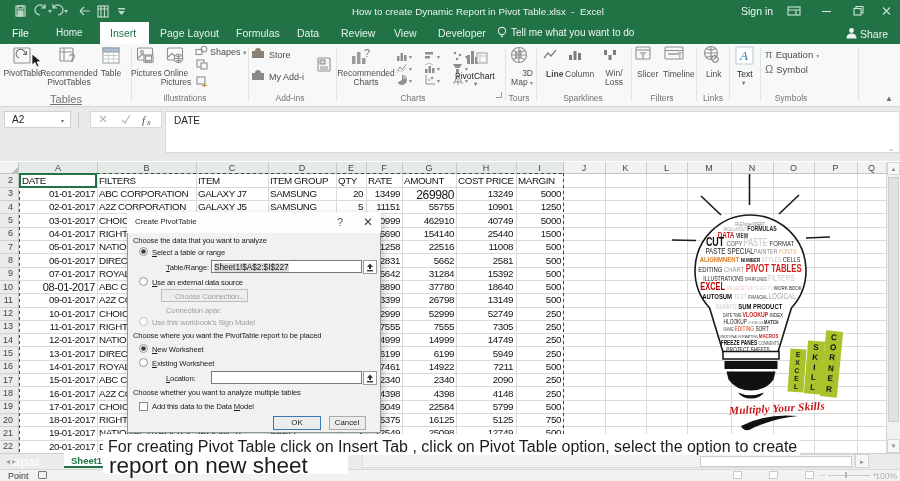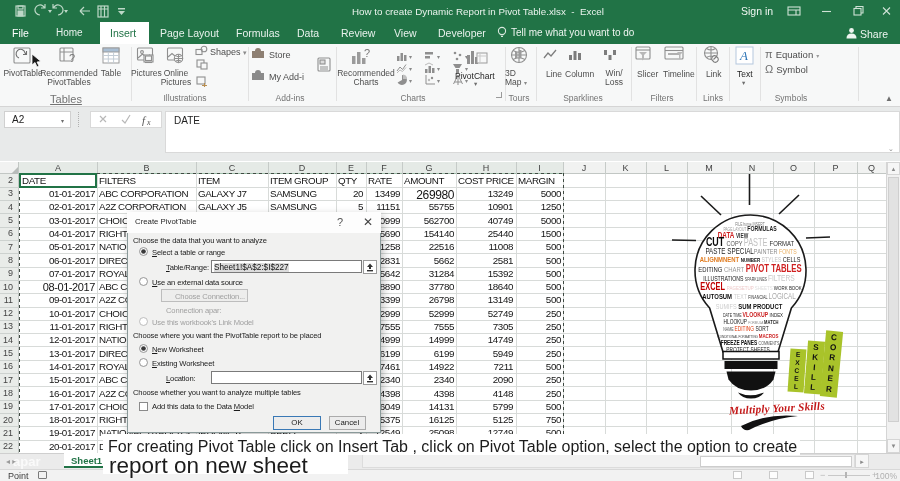--- a/index.html
+++ b/index.html
@@ -247,25 +247,25 @@
 <div class="ab" style="left:474px;top:80px;font-size:6.5px;color:#6e6e6e;">▾</div>
 <div class="ab" style="left:496px;top:92px;width:6px;height:6px;border-right:1px solid #9a9a9a;border-bottom:1px solid #9a9a9a;"></div>
 <svg class="ab" style="left:508px;top:46px;" width="22" height="20" viewBox="0 0 22 20">
     <g style="stroke:#8f8f8f;stroke-width:1.1;fill:none;">
       <circle cx="11" cy="9" r="7.5"></circle>
       <path d="M3.5 9 h15 M11 1.5 v15 M5 4.5 q6 3.5 12 0 M5 13.5 q6 -3.5 12 0"></path>
       <rect x="7" y="6" width="2.5" height="6" fill="#9b9b9b" stroke="none"></rect>
       <rect x="11" y="4" width="2.5" height="8" fill="#9b9b9b" stroke="none"></rect>
     </g>
   </svg>
-<div class="ab nw" style="left:505px;top:69px;width:28px;font-size:8.5px;color:#4e4e4e;text-align:left;line-height:9px;">3D<br>Map <span style="font-size:6px;color:#8a8a8a;">▾</span></div>
+<div class="ab nw" style="left:505px;top:69px;width:28px;font-size:8.5px;color:#4e4e4e;text-align:right;line-height:9px;">3D<br>Map <span style="font-size:6px;color:#8a8a8a;">▾</span></div>
 <svg class="ab" style="left:542px;top:47px;" width="18" height="15" viewBox="0 0 18 15">
     <path d="M2 11 l4 -5 3 3 5 -6" stroke="#7d7d7d" stroke-width="1.3" fill="none"></path>
   </svg>
-<div class="ab nw" style="left:546px;top:69px;font-size:8.5px;color:#4e4e4e;">Line</div>
+<div class="ab nw" style="left:546px;top:69px;font-size:8.5px;color:#4e4e4e;font-weight:bold;">Line</div>
 <svg class="ab" style="left:567px;top:47px;" width="18" height="15" viewBox="0 0 18 15">
     <g fill="#7d7d7d">
       <rect x="2" y="8" width="3" height="5"></rect>
       <rect x="6.5" y="4" width="3" height="9"></rect>
       <rect x="11" y="6" width="3" height="7"></rect>
     </g>
   </svg>
 <div class="ab nw" style="left:565px;top:69px;font-size:8.5px;color:#4e4e4e;">Column</div>
 <svg class="ab" style="left:602px;top:47px;" width="18" height="15" viewBox="0 0 18 15">
     <g fill="#7d7d7d">
@@ -473,21 +473,21 @@
 <div class="ab nw" style="left:400px;top:201.3px;transform:translateX(-100%);font-size:9.8px;letter-spacing:-0.4px;color:#141414;">11151</div>
 <div class="ab nw" style="left:454px;top:201.3px;transform:translateX(-100%);font-size:9.8px;letter-spacing:-0.4px;color:#141414;">55755</div>
 <div class="ab nw" style="left:513px;top:201.3px;transform:translateX(-100%);font-size:9.8px;letter-spacing:-0.4px;color:#141414;">10901</div>
 <div class="ab nw" style="left:561px;top:201.3px;transform:translateX(-100%);font-size:9.8px;letter-spacing:-0.4px;color:#141414;">1250</div>
 <div class="ab nw" style="left:95px;top:214.6px;transform:translateX(-100%);font-size:9.8px;letter-spacing:-0.4px;color:#141414;">03-01-2017</div>
 <div class="ab nw" style="left:99px;top:214.6px;font-size:9.8px;letter-spacing:-0.4px;color:#141414;">CHOICE CORPORATION</div>
 <div class="ab nw" style="left:198px;top:214.6px;font-size:9.8px;letter-spacing:-0.4px;color:#141414;">IPHONE 6S</div>
 <div class="ab nw" style="left:270px;top:214.6px;font-size:9.8px;letter-spacing:-0.4px;color:#141414;">APPLE</div>
 <div class="ab nw" style="left:363px;top:214.6px;transform:translateX(-100%);font-size:9.8px;letter-spacing:-0.4px;color:#141414;">20</div>
 <div class="ab nw" style="left:400px;top:214.6px;transform:translateX(-100%);font-size:9.8px;letter-spacing:-0.4px;color:#141414;">40999</div>
-<div class="ab nw" style="left:454px;top:214.6px;transform:translateX(-100%);font-size:9.8px;letter-spacing:-0.4px;color:#141414;">562700</div>
+<div class="ab nw" style="left:454px;top:214.6px;transform:translateX(-100%);font-size:9.8px;letter-spacing:-0.4px;color:#141414;">462910</div>
 <div class="ab nw" style="left:513px;top:214.6px;transform:translateX(-100%);font-size:9.8px;letter-spacing:-0.4px;color:#141414;">40749</div>
 <div class="ab nw" style="left:561px;top:214.6px;transform:translateX(-100%);font-size:9.8px;letter-spacing:-0.4px;color:#141414;">5000</div>
 <div class="ab nw" style="left:95px;top:227.9px;transform:translateX(-100%);font-size:9.8px;letter-spacing:-0.4px;color:#141414;">04-01-2017</div>
 <div class="ab nw" style="left:99px;top:227.9px;font-size:9.8px;letter-spacing:-0.4px;color:#141414;">RIGHT ASSOCIATES</div>
 <div class="ab nw" style="left:198px;top:227.9px;font-size:9.8px;letter-spacing:-0.4px;color:#141414;">IPHONE 5S</div>
 <div class="ab nw" style="left:270px;top:227.9px;font-size:9.8px;letter-spacing:-0.4px;color:#141414;">APPLE</div>
 <div class="ab nw" style="left:363px;top:227.9px;transform:translateX(-100%);font-size:9.8px;letter-spacing:-0.4px;color:#141414;">6</div>
 <div class="ab nw" style="left:400px;top:227.9px;transform:translateX(-100%);font-size:9.8px;letter-spacing:-0.4px;color:#141414;">25690</div>
 <div class="ab nw" style="left:454px;top:227.9px;transform:translateX(-100%);font-size:9.8px;letter-spacing:-0.4px;color:#141414;">154140</div>
 <div class="ab nw" style="left:513px;top:227.9px;transform:translateX(-100%);font-size:9.8px;letter-spacing:-0.4px;color:#141414;">25440</div>
@@ -599,21 +599,21 @@
 <div class="ab nw" style="left:400px;top:387.5px;transform:translateX(-100%);font-size:9.8px;letter-spacing:-0.4px;color:#141414;">4398</div>
 <div class="ab nw" style="left:454px;top:387.5px;transform:translateX(-100%);font-size:9.8px;letter-spacing:-0.4px;color:#141414;">4398</div>
 <div class="ab nw" style="left:513px;top:387.5px;transform:translateX(-100%);font-size:9.8px;letter-spacing:-0.4px;color:#141414;">4148</div>
 <div class="ab nw" style="left:561px;top:387.5px;transform:translateX(-100%);font-size:9.8px;letter-spacing:-0.4px;color:#141414;">250</div>
 <div class="ab nw" style="left:95px;top:400.8px;transform:translateX(-100%);font-size:9.8px;letter-spacing:-0.4px;color:#141414;">17-01-2017</div>
 <div class="ab nw" style="left:99px;top:400.8px;font-size:9.8px;letter-spacing:-0.4px;color:#141414;">CHOICE CORPORATION</div>
 <div class="ab nw" style="left:198px;top:400.8px;font-size:9.8px;letter-spacing:-0.4px;color:#141414;">XPERIA ULTRA</div>
 <div class="ab nw" style="left:270px;top:400.8px;font-size:9.8px;letter-spacing:-0.4px;color:#141414;">SONY</div>
 <div class="ab nw" style="left:363px;top:400.8px;transform:translateX(-100%);font-size:9.8px;letter-spacing:-0.4px;color:#141414;">2</div>
 <div class="ab nw" style="left:400px;top:400.8px;transform:translateX(-100%);font-size:9.8px;letter-spacing:-0.4px;color:#141414;">6049</div>
-<div class="ab nw" style="left:454px;top:400.8px;transform:translateX(-100%);font-size:9.8px;letter-spacing:-0.4px;color:#141414;">14131</div>
+<div class="ab nw" style="left:454px;top:400.8px;transform:translateX(-100%);font-size:9.8px;letter-spacing:-0.4px;color:#141414;">22584</div>
 <div class="ab nw" style="left:513px;top:400.8px;transform:translateX(-100%);font-size:9.8px;letter-spacing:-0.4px;color:#141414;">5799</div>
 <div class="ab nw" style="left:561px;top:400.8px;transform:translateX(-100%);font-size:9.8px;letter-spacing:-0.4px;color:#141414;">500</div>
 <div class="ab nw" style="left:95px;top:414.1px;transform:translateX(-100%);font-size:9.8px;letter-spacing:-0.4px;color:#141414;">18-01-2017</div>
 <div class="ab nw" style="left:99px;top:414.1px;font-size:9.8px;letter-spacing:-0.4px;color:#141414;">RIGHT ASSOCIATES</div>
 <div class="ab nw" style="left:198px;top:414.1px;font-size:9.8px;letter-spacing:-0.4px;color:#141414;">GALAXY S5</div>
 <div class="ab nw" style="left:270px;top:414.1px;font-size:9.8px;letter-spacing:-0.4px;color:#141414;">SAMSUNG</div>
 <div class="ab nw" style="left:363px;top:414.1px;transform:translateX(-100%);font-size:9.8px;letter-spacing:-0.4px;color:#141414;">3</div>
 <div class="ab nw" style="left:400px;top:414.1px;transform:translateX(-100%);font-size:9.8px;letter-spacing:-0.4px;color:#141414;">5375</div>
 <div class="ab nw" style="left:454px;top:414.1px;transform:translateX(-100%);font-size:9.8px;letter-spacing:-0.4px;color:#141414;">16125</div>
 <div class="ab nw" style="left:513px;top:414.1px;transform:translateX(-100%);font-size:9.8px;letter-spacing:-0.4px;color:#141414;">5125</div>
@@ -724,21 +724,21 @@
 <svg class="ab" style="left:138.5px;top:277px;z-index:41;" width="9" height="9" viewBox="0 0 10 10">
     <circle cx="5" cy="5" r="4.4" fill="#fff" stroke="#8a8a8a"></circle>
   </svg>
 <div class="ab nw" style="left:152px;top:277.5px;font-size:7.6px;letter-spacing:-0.15px;color:#1a1a1a;z-index:41;"><u>U</u>se an external data source</div>
 <div class="ab" style="left:161px;top:288.5px;width:87px;height:13px;background:#ededec;border:1px solid #bdbdbd;z-index:41;"></div>
 <div class="ab nw" style="left:175px;top:291.5px;font-size:7.6px;letter-spacing:-0.15px;color:#a0a0a0;z-index:41;">Choose Connection...</div>
 <div class="ab nw" style="left:166px;top:305.5px;font-size:7.6px;letter-spacing:-0.15px;color:#a0a0a0;z-index:41;">Connection apar:</div>
 <svg class="ab" style="left:138.5px;top:317px;z-index:41;" width="9" height="9" viewBox="0 0 10 10">
     <circle cx="5" cy="5" r="4.4" fill="#fff" stroke="#b5b5b5"></circle>
   </svg>
-<div class="ab nw" style="left:152px;top:317.5px;font-size:7.6px;letter-spacing:-0.15px;color:#a0a0a0;z-index:41;">Use this workbook's Link Model</div>
+<div class="ab nw" style="left:152px;top:317.5px;font-size:7.6px;letter-spacing:-0.15px;color:#a0a0a0;z-index:41;">Use this workbook's Sign Model</div>
 <div class="ab nw" style="left:133px;top:330.5px;font-size:7.6px;letter-spacing:-0.15px;color:#1a1a1a;z-index:41;">Choose where you want the PivotTable report to be placed</div>
 <svg class="ab" style="left:138.5px;top:344px;z-index:41;" width="9" height="9" viewBox="0 0 10 10">
     <circle cx="5" cy="5" r="4.4" fill="#fff" stroke="#8a8a8a"></circle>
     <circle cx="5" cy="5" r="2.6" fill="#3a3a3a"></circle>
   </svg>
 <div class="ab nw" style="left:152px;top:344.5px;font-size:7.6px;letter-spacing:-0.15px;color:#1a1a1a;z-index:41;"><u>N</u>ew Worksheet</div>
 <svg class="ab" style="left:138.5px;top:358px;z-index:41;" width="9" height="9" viewBox="0 0 10 10">
     <circle cx="5" cy="5" r="4.4" fill="#fff" stroke="#8a8a8a"></circle>
   </svg>
 <div class="ab nw" style="left:152px;top:358.5px;font-size:7.6px;letter-spacing:-0.15px;color:#1a1a1a;z-index:41;"><u>E</u>xisting Worksheet</div>

